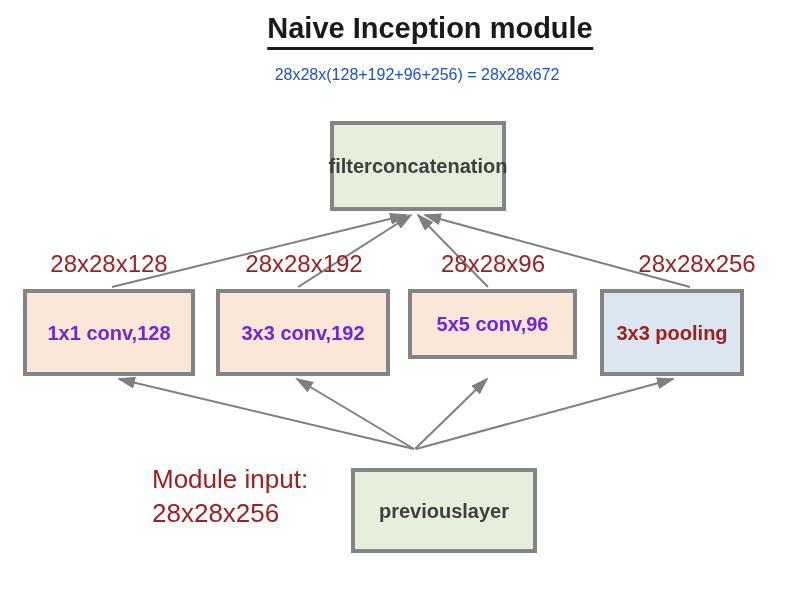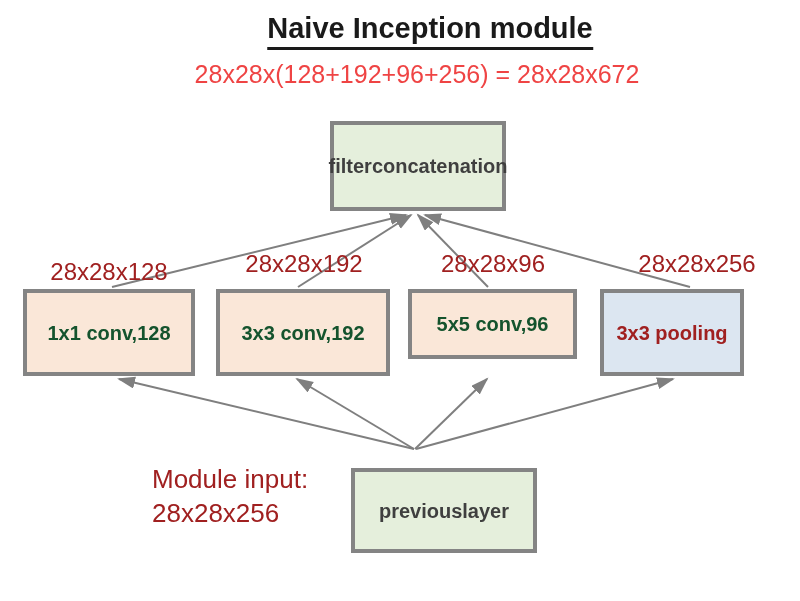--- a/index.html
+++ b/index.html
@@ -24,24 +24,24 @@
     font-size: 29px;
     font-weight: bold;
     color: #1a1a1a;
     border-bottom: 3px solid #1a1a1a;
     padding-bottom: 2px;
     white-space: nowrap;
   }
   .subtitle {
     position: absolute;
     left: 417px;
-    top: 60px;
+    top: 66px;
     transform: translateX(-50%);
-    font-size: 25px;
-    color: #ef4444;
+    font-size: 16px;
+    color: #1d4ed8;
     white-space: nowrap;
   }
   .arrow-layer {
     position: absolute;
     left: 0;
     top: 0;
     z-index: 1;
   }
   .box {
     position: absolute;
@@ -51,21 +51,21 @@
     flex-direction: row;
     align-items: center;
     justify-content: center;
     text-align: center;
     font-weight: bold;
     font-size: 20px;
     line-height: 26px;
     z-index: 2;
   }
   .box.green { background: #e5efdc; color: #3f3f3f; }
-  .box.peach { background: #fae7d8; color: #14532d; }
+  .box.peach { background: #fae7d8; color: #6d28d9; }
   .box.blue  { background: #dce6f1; color: #a02020; }
   .dim-label {
     position: absolute;
     transform: translateX(-50%);
     font-size: 24px;
     color: #a02020;
     white-space: nowrap;
     z-index: 3;
   }
   .module-input {
@@ -127,21 +127,21 @@
 
   <div class="box blue" style="left:600px; top:289px; width:144px; height:87px;">
     <span>3x3 pooling</span>
   </div>
 
   <div class="box green" style="left:331px; top:468px; width:186px; height:85px;margin-left:20px;">
     <span>previous</span>
     <span>layer</span>
   </div>
 
-  <div class="dim-label" style="left:109px; top:250px;margin-top:8px;">28x28x128</div>
+  <div class="dim-label" style="left:109px; top:250px;">28x28x128</div>
   <div class="dim-label" style="left:304px; top:250px;">28x28x192</div>
   <div class="dim-label" style="left:493px; top:250px;">28x28x96</div>
   <div class="dim-label" style="left:697px; top:250px;">28x28x256</div>
 
   <div class="module-input">
     <div>Module input:</div>
     <div>28x28x256</div>
   </div>
 
 </div>

